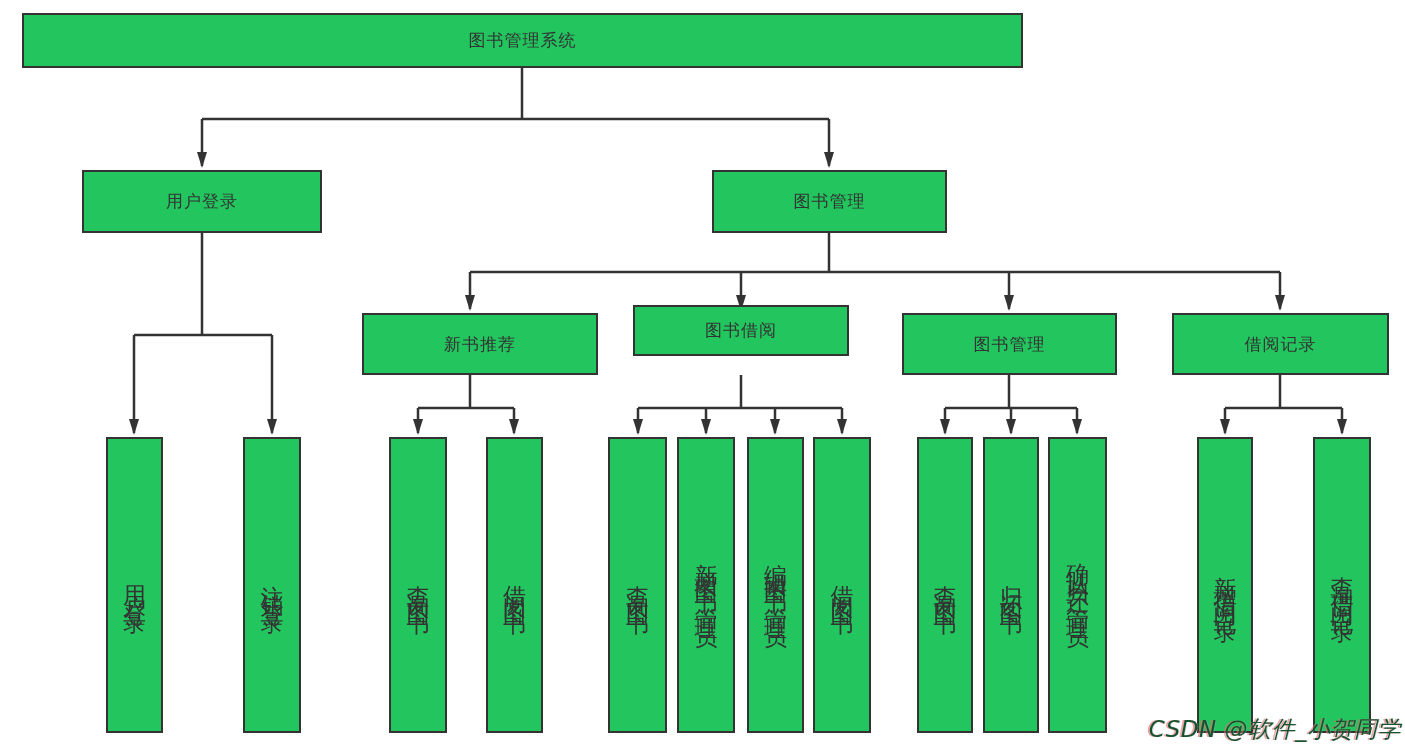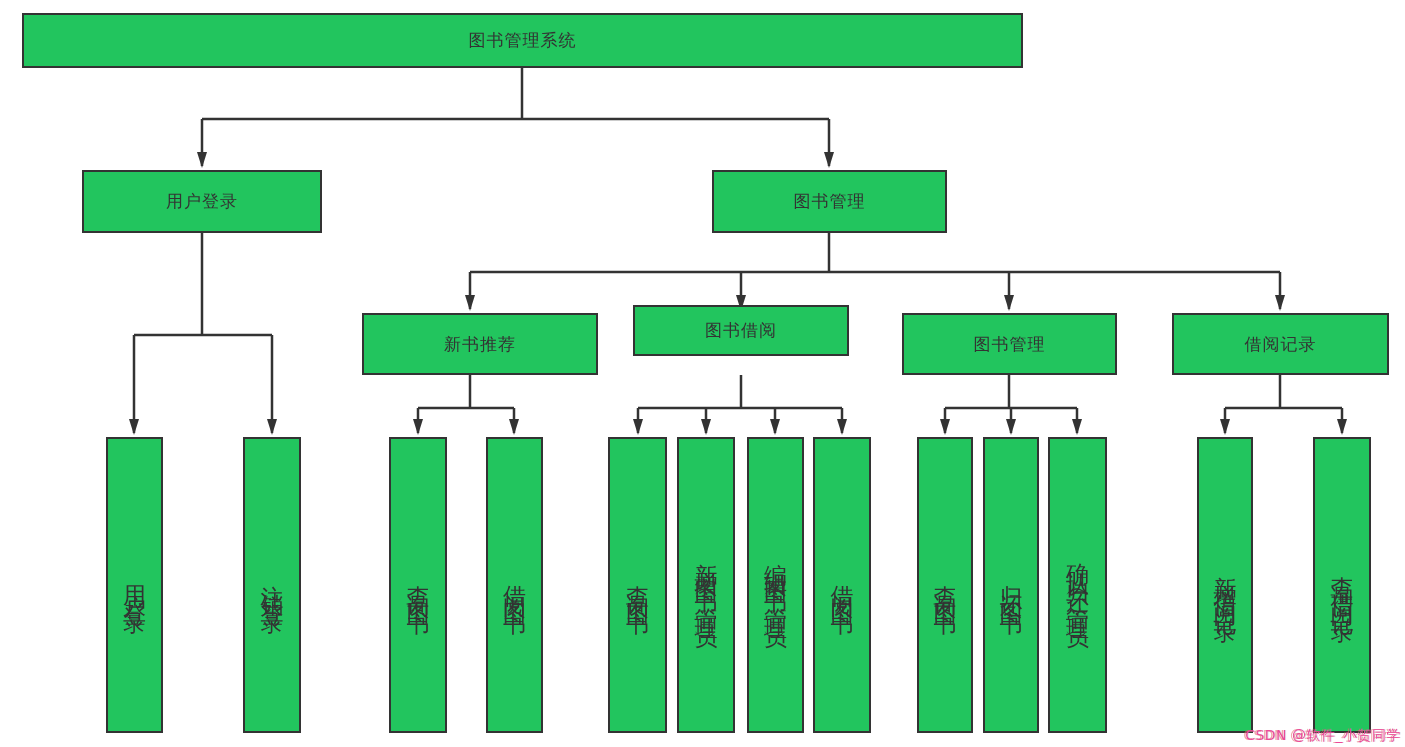--- a/index.html
+++ b/index.html
@@ -12,22 +12,23 @@
     position:absolute;background:#22c55e;border:2.5px solid #333333;box-sizing:border-box;
     display:flex;align-items:center;justify-content:center;z-index:1;
   }
   .node .hlabel{font-size:17px;letter-spacing:1px;white-space:nowrap;color:#333333;}
   .node .vlabel{
     writing-mode:vertical-rl;text-orientation:mixed;
     font-size:23px;line-height:1;letter-spacing:9px;color:#333333;white-space:nowrap;
   }
   .watermark{
     position:absolute;right:4px;bottom:2px;z-index:3;
-    font-size:14px;letter-spacing:0.5px;color:#ec4899;white-space:nowrap;
+    font-size:23px;letter-spacing:0.5px;color:#14532d;white-space:nowrap;
     text-shadow:-2px 0 0 rgba(226,106,106,0.6), 1px 0 0 rgba(160,175,205,0.35);
+    font-style:italic;
   }
 </style>
 </head>
 <body>
 
 <div class="canvas">
 
   <svg class="wires" width="1405" height="747">
     <defs>
       <marker id="arrow" viewBox="0 0 18 12" markerWidth="18" markerHeight="12" refX="15" refY="6" orient="auto" markerUnits="userSpaceOnUse">

